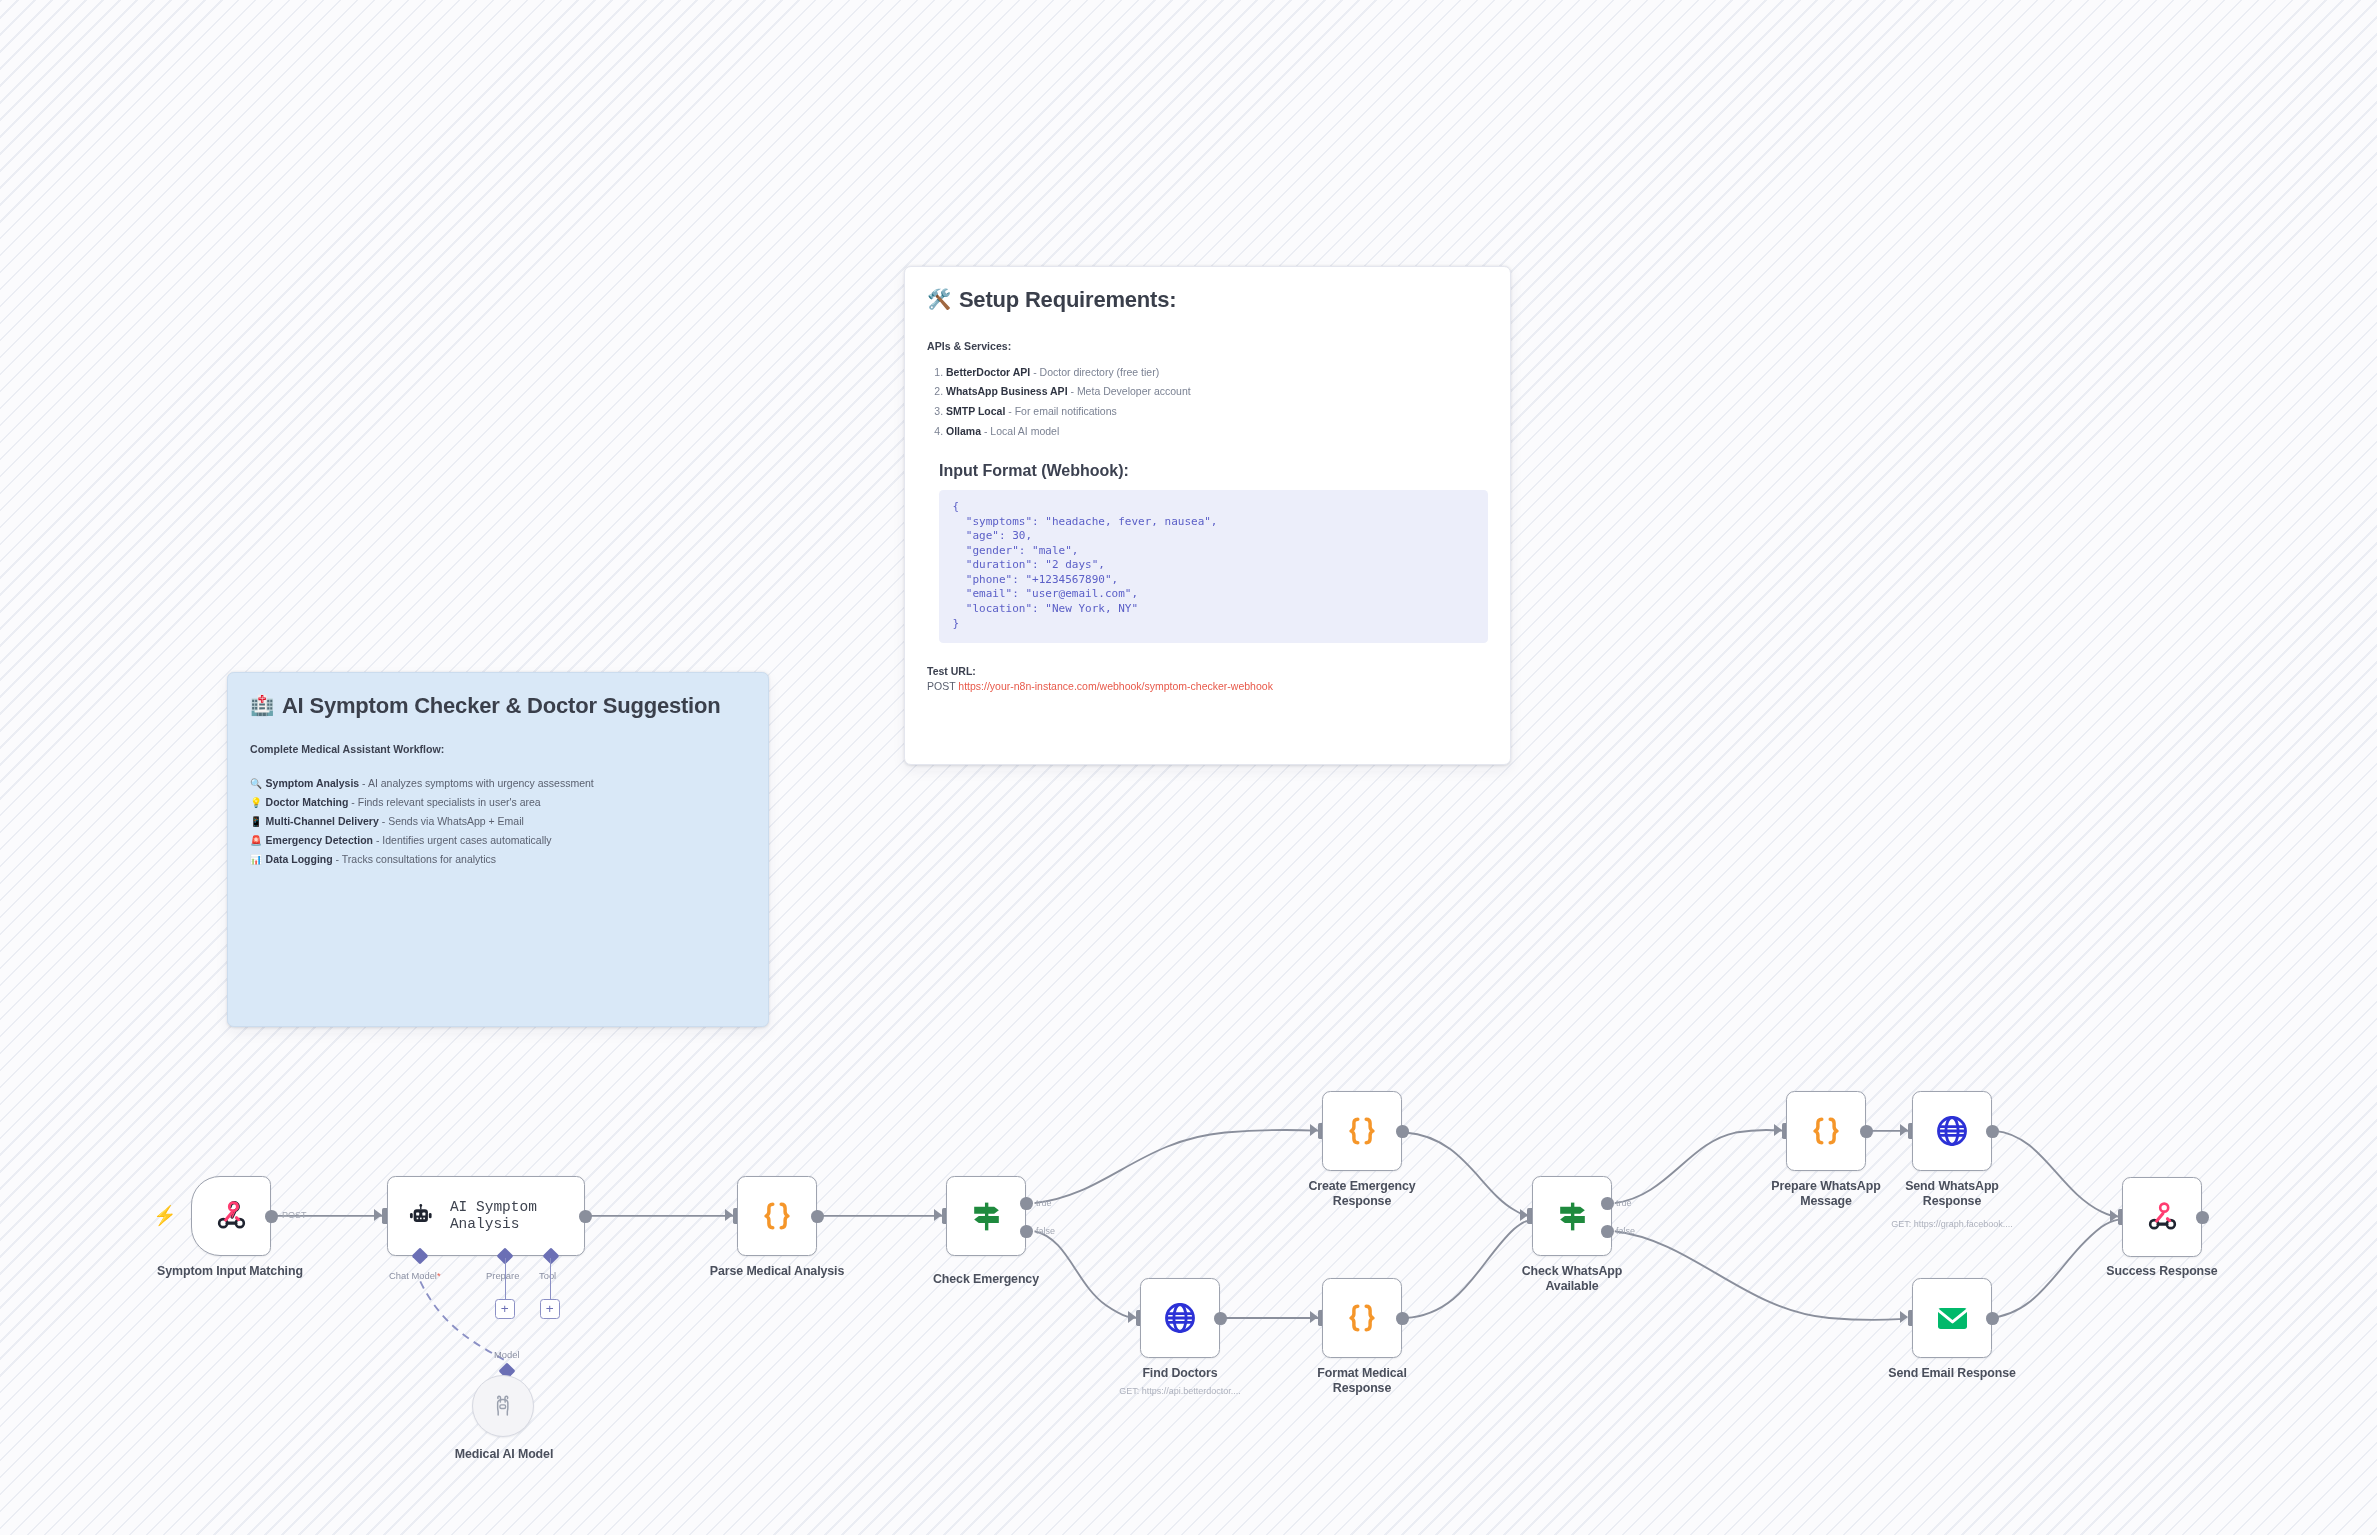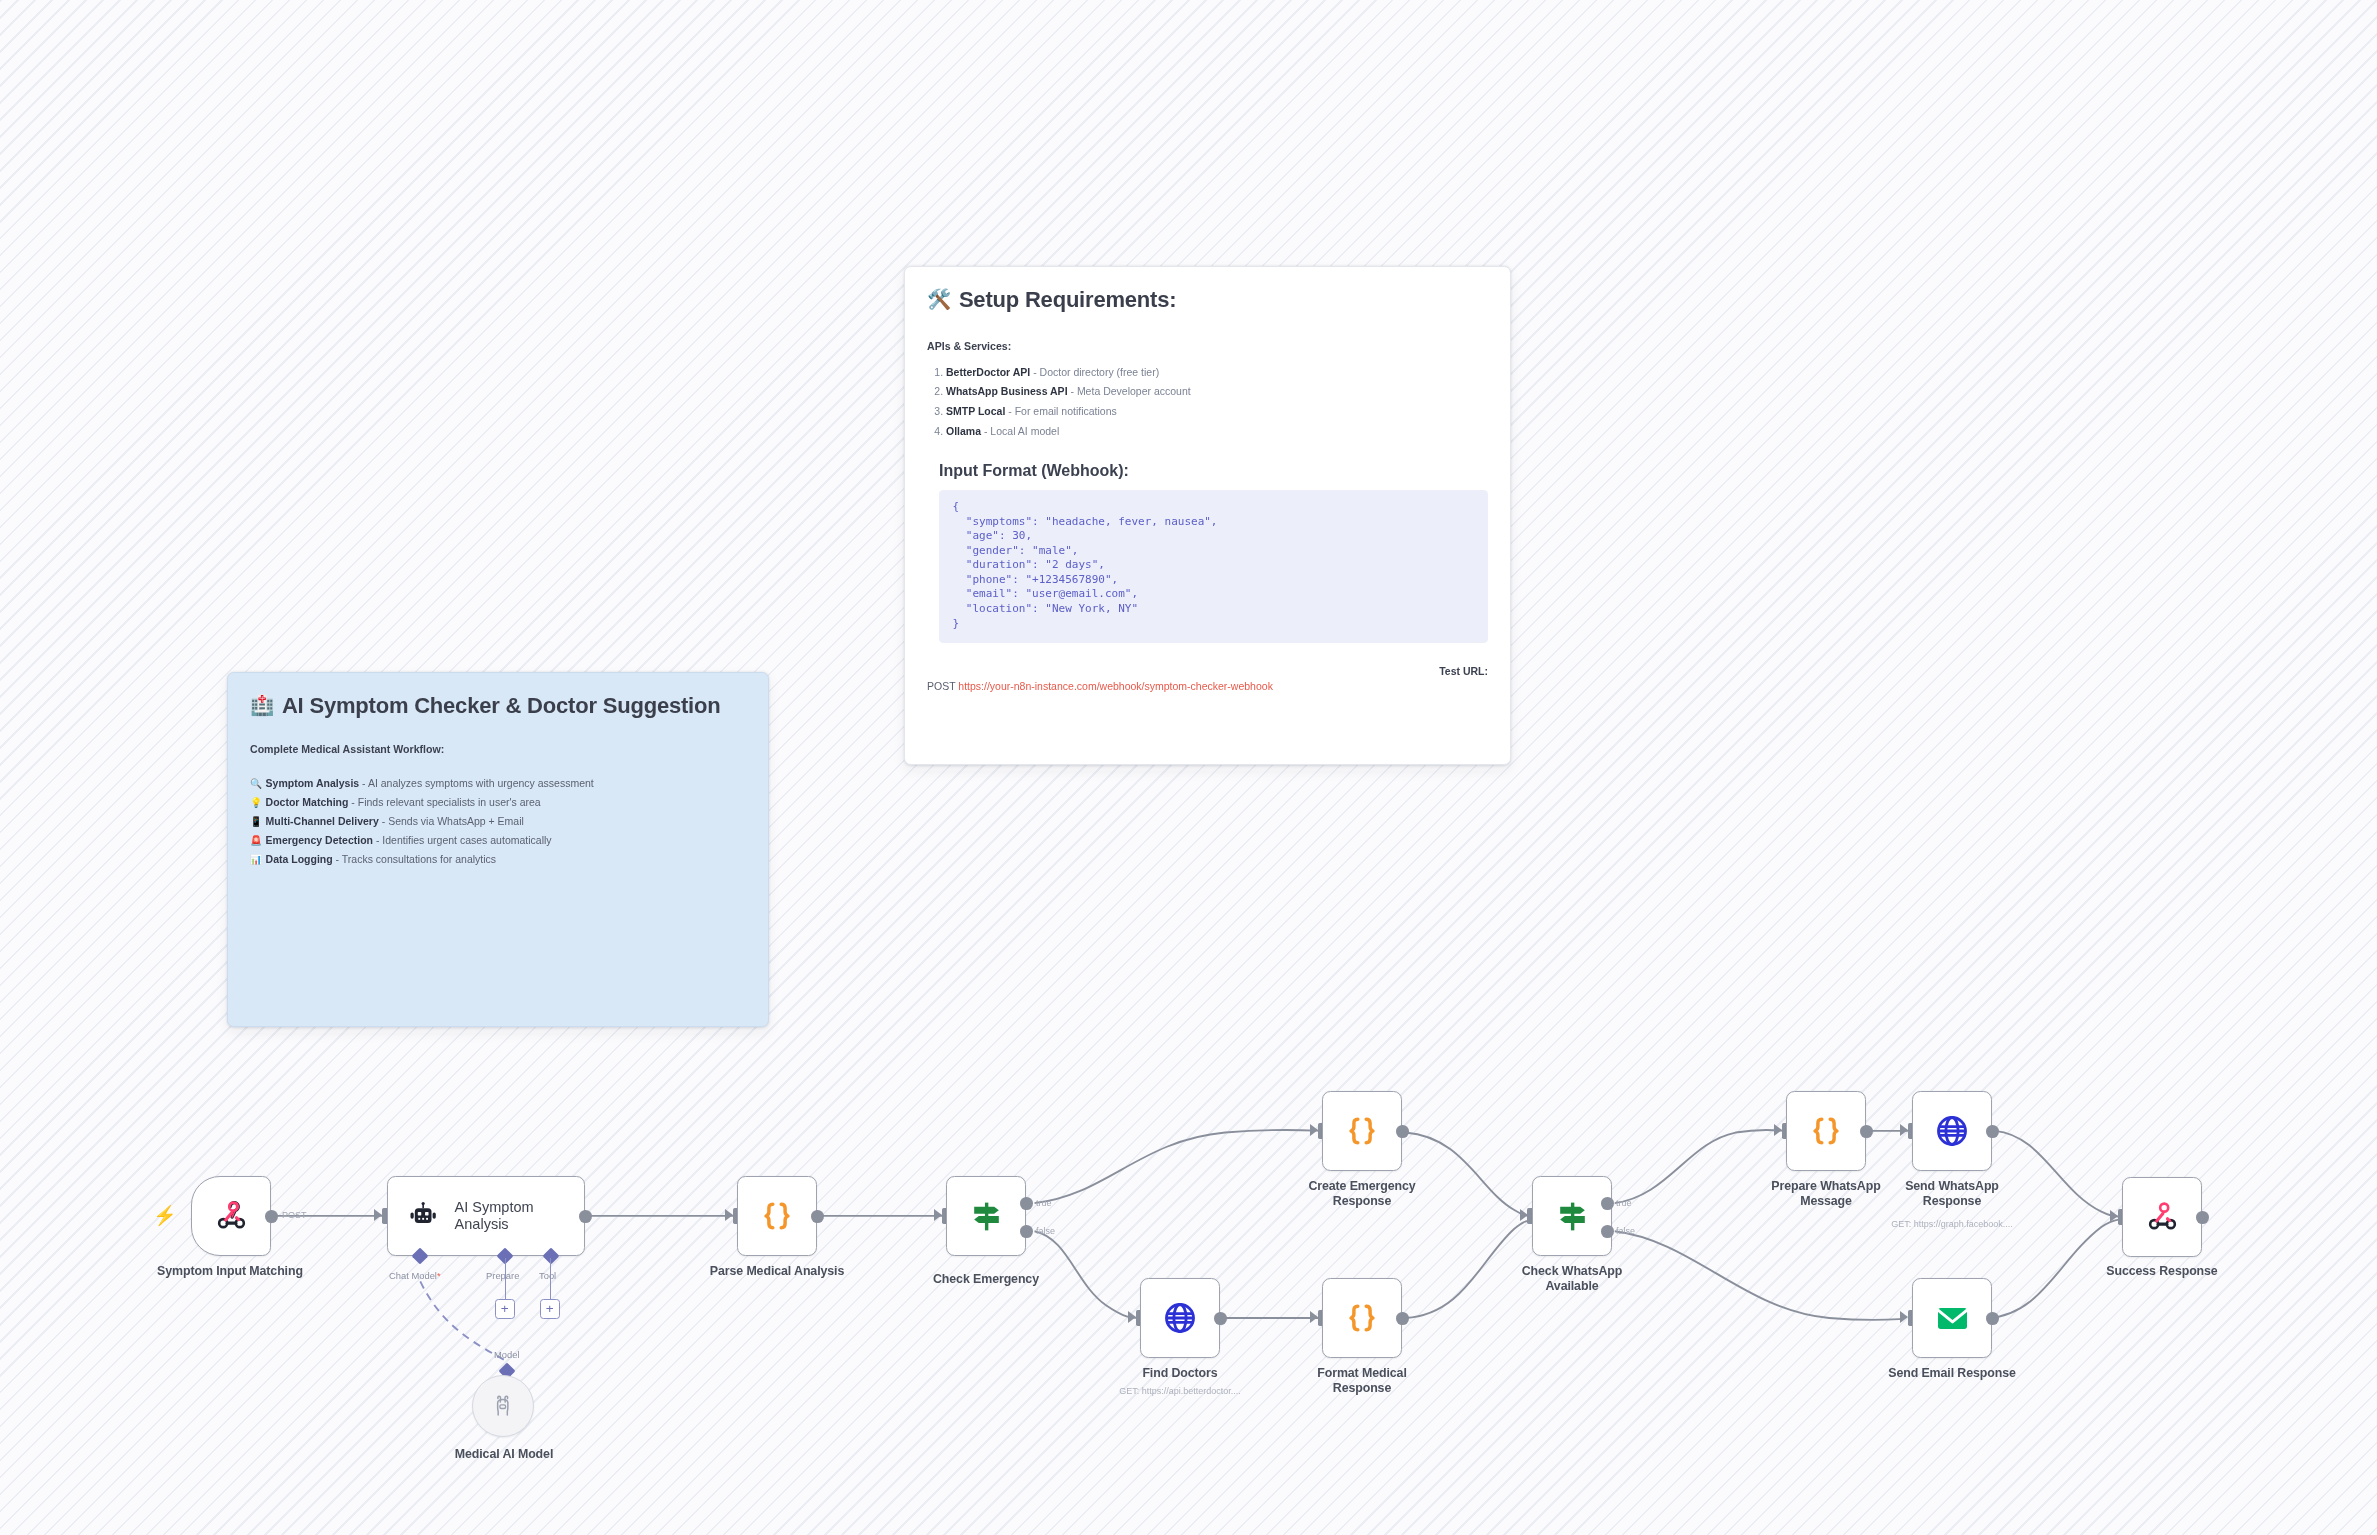--- a/index.html
+++ b/index.html
@@ -92,21 +92,21 @@
     margin: 10.2px 0 0 12px;
     background: #eceefa;
     border-radius: 4.3px;
     padding: 10.2px 13.6px 12px 13.6px;
     font-family: "DejaVu Sans Mono", "Liberation Mono", monospace;
     font-size: 11px;
     line-height: 1.32;
     color: #5b5fc7;
     white-space: pre;
   }
-  .test-head { font-size:10.5px; font-weight:bold; color:#3c4150; margin-top:22px;text-align:right;}
+  .test-head { font-size:10.5px; font-weight:bold; color:#3c4150; margin-top:22px;}
   .test-line { font-size:10.5px; color:#585e6e; margin-top:3.4px; }
   .test-line .url { color:#e8594a; }
 
   
   .node {
     position: absolute;
     background: #ffffff;
     border: 1.4px solid #9ea3af;
     border-radius: 8.5px;
     display: flex;
@@ -317,21 +317,21 @@
       <path d="M9.2 16.3 L14.8 16.3" stroke="#1f2430" stroke-width="2" stroke-linecap="round" fill="none"></path>
       <path d="M15.2 12.8 L16.6 14.0" stroke="#ff3d71" stroke-width="2" stroke-linecap="round" fill="none"></path>
     </svg>
   </div>
   <div class="port" style="left:265px; top:1210px;"></div>
   <div class="edge-label" style="left:282px; top:1210px;">POST</div>
   <div class="arrowhead" style="left:374px; top:1209px;"></div>
   <div class="node-label" style="left:111px; top:1264px; width:238px;">Symptom Input Matching</div>
 
   <div class="port-in" style="left:382px; top:1208px;"></div>
-  <div class="node agent" style="left:387px; top:1176px; width:198px; height:80px;">
+  <div class="node agent" style="left:387px; top:1176px; width:198px; height:80px;font-family:Liberation Mono, monospace;">
     <svg class="icon-svg" width="34" height="34" viewBox="0 0 24 24">
       <rect x="5.8" y="6.2" width="12.4" height="11" rx="2.6" fill="#1f2430"></rect>
       <rect x="2.6" y="9.4" width="2.4" height="4.6" rx="1.2" fill="#1f2430"></rect>
       <rect x="19" y="9.4" width="2.4" height="4.6" rx="1.2" fill="#1f2430"></rect>
       <rect x="11.4" y="3.2" width="1.2" height="3" fill="#1f2430"></rect>
       <circle cx="12" cy="2.8" r="1.2" fill="#1f2430"></circle>
       <rect x="8" y="9" width="2.6" height="2.6" rx="0.5" fill="#fff"></rect>
       <rect x="13.4" y="9" width="2.6" height="2.6" rx="0.5" fill="#fff"></rect>
       <rect x="8.4" y="13.4" width="1.4" height="1.4" fill="#fff"></rect>
       <rect x="11.3" y="13.4" width="1.4" height="1.4" fill="#fff"></rect>

